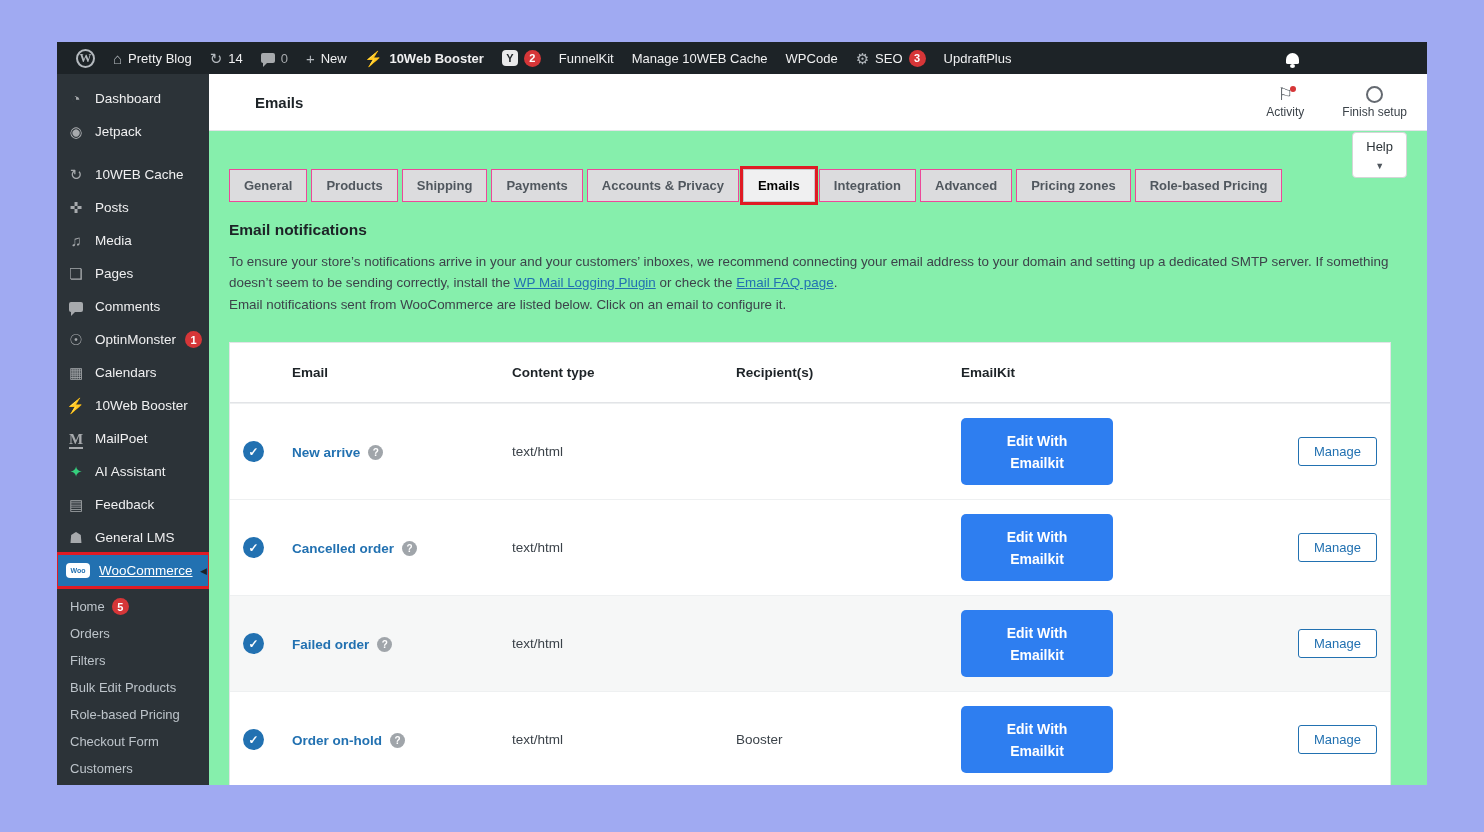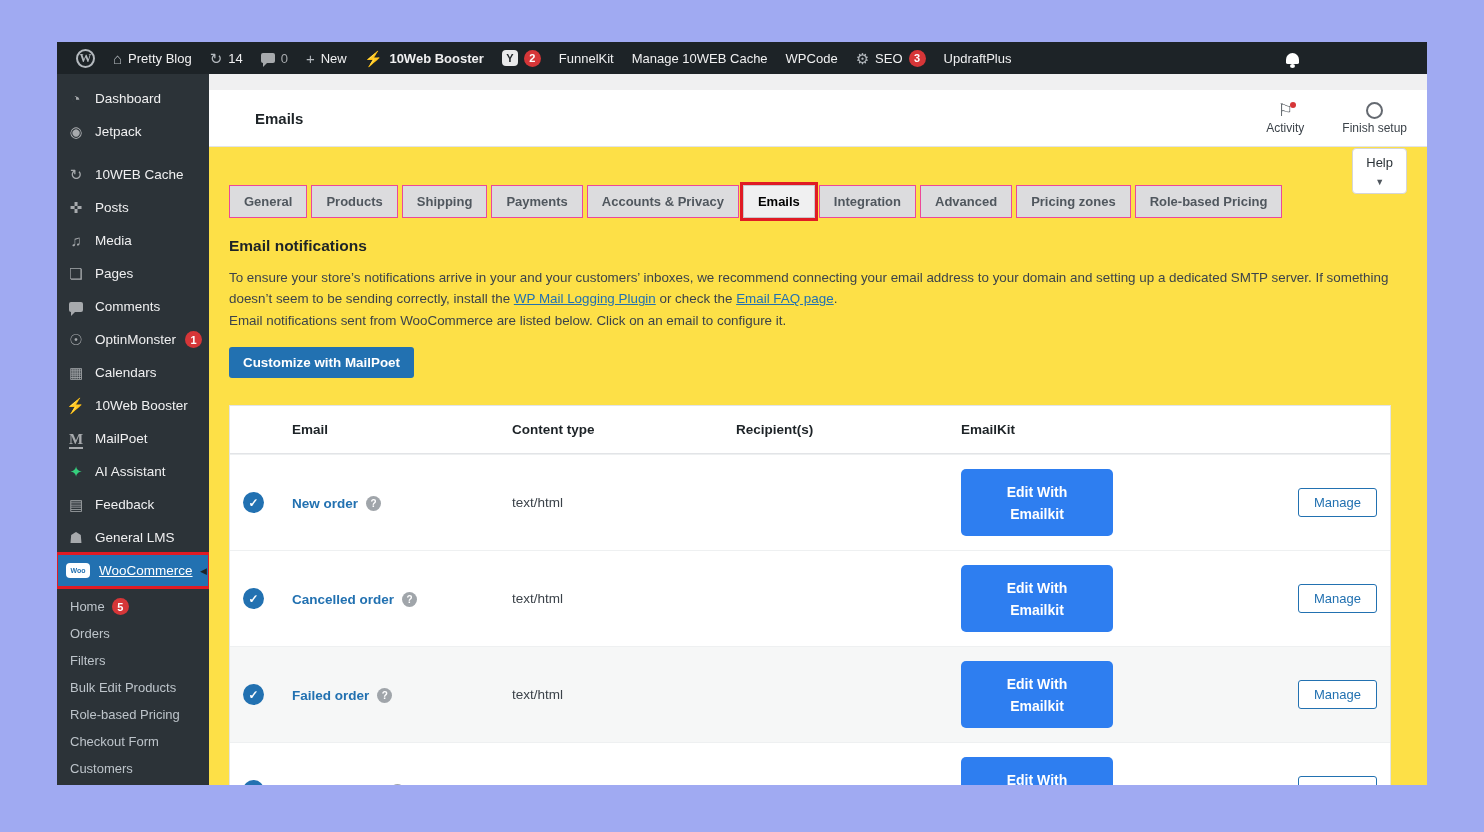--- a/index.html
+++ b/index.html
@@ -32,21 +32,21 @@
   .side-item .s-ic { width:20px; text-align:center; color:#a7aaad; font-size:15px; flex-shrink:0; }
   .sep { height:10px; }
   .side-item.active { background:#2271b1; color:#fff; position:relative; outline:3px solid #e01b24; outline-offset:-1px;text-decoration:underline; }
   .side-item.active .arrow { position:absolute; right:2px; color:#1d2327; font-size:9px; }
   .woo-ic { width:24px; height:15px; background:#fff; border-radius:4px; color:#2271b1; font-size:7px; font-weight:bold; display:flex; align-items:center; justify-content:center; flex-shrink:0; }
   .m-ic { font-family:"Liberation Serif",serif; font-weight:bold; border-bottom:2px solid #a7aaad; line-height:1; }
   .submenu { padding:6px 0 0 0; }
   .sub-item { display:flex; align-items:center; gap:7px; height:27px; padding:0 8px 0 13px; font-size:13px; color:#bdc4ca; cursor:pointer; }
 
   
-  .main { flex:1; position:relative; background:#fde047; overflow:hidden;margin-top:16px; }
+  .main { flex:1; position:relative; background:#86efac; overflow:hidden; }
   .main-header { height:57px; background:#fff; border-bottom:1px solid #e2e4e7; display:flex; align-items:center; padding:0 20px 0 46px; }
   .page-title { font-size:15px; font-weight:bold; color:#1d2327; }
   .header-right { margin-left:auto; display:flex; gap:38px; }
   .hr-btn { display:flex; flex-direction:column; align-items:center; gap:2px; font-size:12px; color:#3c434a; cursor:pointer; }
   .flag-ic { position:relative; font-size:17px; line-height:1; color:#3c434a; }
   .flag-ic::after { content:""; position:absolute; top:0; right:-3px; width:6px; height:6px; border-radius:50%; background:#d63638; }
   .ring-ic { width:17px; height:17px; border:2px solid #646970; border-radius:50%; }
   .help-btn { position:absolute; top:58px; right:20px; background:#fff; border:1px solid #d5d5d7; border-radius:4px; padding:6px 13px; font-size:13px; color:#2c3338; display:flex; align-items:center; gap:7px; cursor:pointer; z-index:5;flex-direction:column; }
   .help-caret { font-size:9px; color:#50575e; }
 
@@ -58,21 +58,21 @@
   
   .content { padding:0 36px 0 20px; }
   .content h2 { font-size:15.5px; font-weight:bold; color:#1d2327; margin:19px 0 12px; }
   .desc { font-size:13.4px; color:#3c434a; line-height:1.6; max-width:1175px; }
   .desc a { color:#2271b1; }
   .mailpoet-btn { margin-top:16px; background:#2271b1; color:#fff; border:none; border-radius:3px; padding:8px 14px; font-size:13.4px; font-weight:600; cursor:pointer; font-family:"Liberation Sans",sans-serif; }
 
   
   .table-card { margin-top:27px; background:#fff; border:1px solid #e2e4e7; }
   .tgrid { display:grid; grid-template-columns:62px 220px 224px 225px 1fr 150px; align-items:center; }
-  .thead { height:48px; border-bottom:1px solid #e2e4e7; font-size:13.5px; font-weight:bold; color:#1d2327; }
+  .thead { height:60px; border-bottom:1px solid #e2e4e7; font-size:13.5px; font-weight:bold; color:#1d2327; }
   .trow { height:96px; border-top:1px solid #eef0f1; }
   .trow:first-of-type { border-top:none; }
   .trow.shaded { background:#f6f7f7; }
   .cell-status { padding-left:13px; }
   .check { width:21px; height:21px; border-radius:50%; background:#2271b1; color:#fff; font-size:12px; font-weight:bold; display:flex; align-items:center; justify-content:center; }
   .email-link { font-size:13.5px; font-weight:bold; color:#2271b1; text-decoration:none; cursor:pointer; }
   .tip { display:inline-flex; width:15px; height:15px; border-radius:50%; background:#a0a5aa; color:#fff; font-size:10px; font-weight:bold; align-items:center; justify-content:center; margin-left:8px; cursor:pointer; vertical-align:middle; }
   .cell-type, .cell-recipient { font-size:13.5px; color:#3c434a; }
   .edit-btn { width:152px; height:67px; background:#2e7ef0; border:none; border-radius:5px; color:#fff; font-size:14px; font-weight:bold; display:flex; flex-direction:column; align-items:center; justify-content:space-evenly; padding:8px 0; cursor:pointer; font-family:"Liberation Sans",sans-serif; }
   .cell-manage { display:flex; justify-content:flex-end; padding-right:13px; }
@@ -252,37 +252,36 @@
         <span class="tab">Integration</span>
         <span class="tab">Advanced</span>
         <span class="tab">Pricing zones</span>
         <span class="tab">Role-based Pricing</span>
       </div>
 
       <div class="content">
         <h2>Email notifications</h2>
         <p class="desc"><span>To ensure your store’s notifications arrive in your and your customers’ inboxes, we recommend connecting your email address to your domain and setting up a dedicated SMTP server. If something doesn’t seem to be sending correctly, install the </span><a href="#">WP Mail Logging Plugin</a><span> or check the </span><a href="#">Email FAQ page</a><span>.</span></p>
         <p class="desc">Email notifications sent from WooCommerce are listed below. Click on an email to configure it.</p>
-        <button class="mailpoet-btn">Customize with MailPoet</button>
 
         <div class="table-card">
           <div class="tgrid thead">
             <div class="cell cell-status"></div>
             <div>Email</div>
             <div>Content type</div>
             <div>Recipient(s)</div>
             <div>EmailKit</div>
             <div></div>
           </div>
 
           <div class="tgrid trow">
             <div class="cell-status">
                 <span class="check">✓</span>
               </div>
-            <div><a class="email-link" href="#">New order</a><span class="tip">?</span></div>
+            <div><a class="email-link" href="#">New arrive</a><span class="tip">?</span></div>
             <div class="cell-type">text/html</div>
             <div class="cell-recipient"></div>
             <div>
                 <button class="edit-btn">
                   <span>Edit With</span>
                   <span>Emailkit</span>
                 </button>
               </div>
             <div class="cell-manage">
                 <button class="manage-btn">Manage</button>

